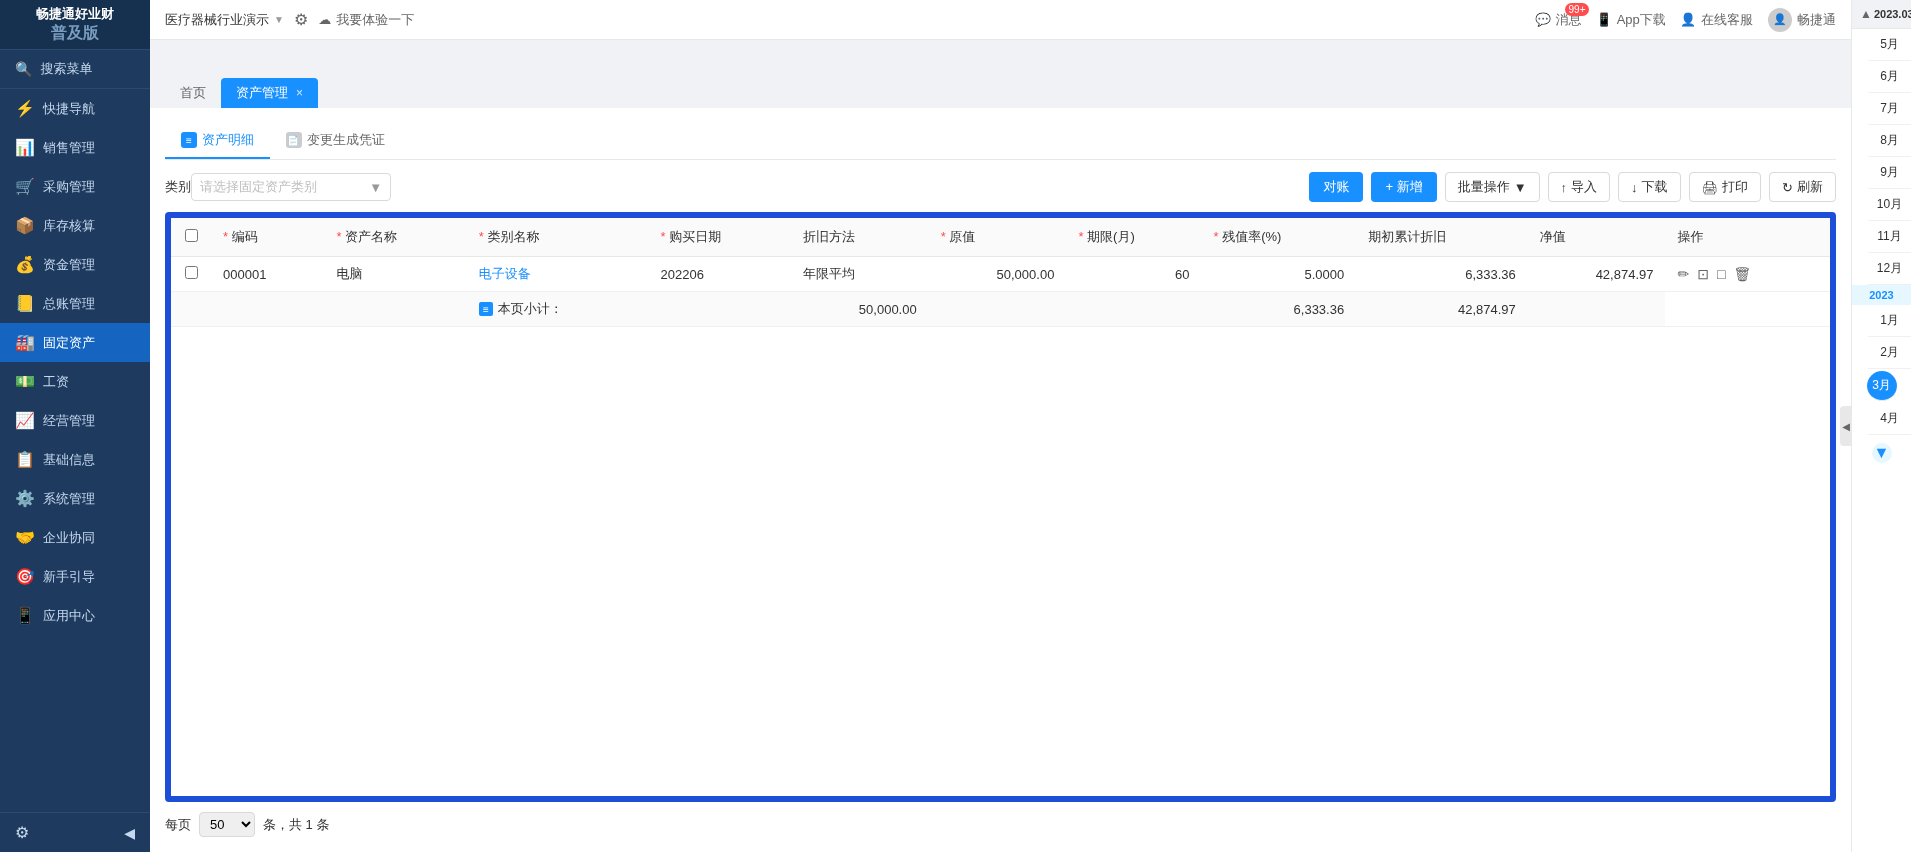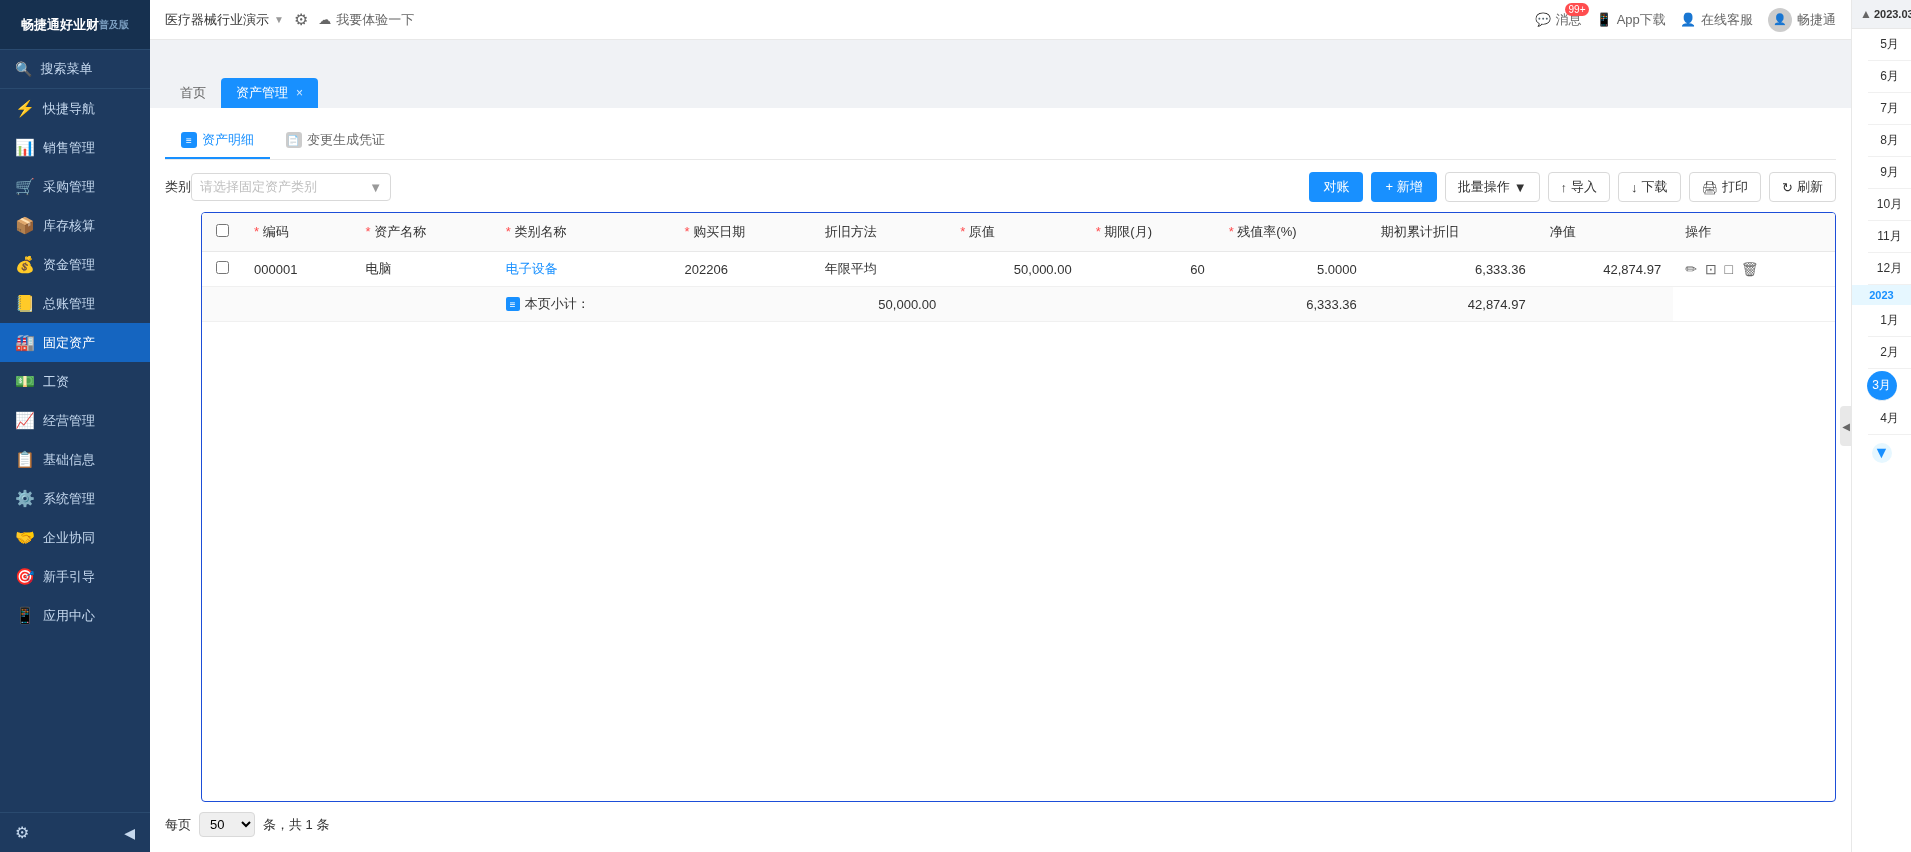--- a/index.html
+++ b/index.html
@@ -16,21 +16,21 @@
       flex-shrink: 0;
       position: relative;
     }
     .sidebar-logo {
       background: #16304f;
       padding: 8px 10px;
       color: #fff;
       font-size: 13px;
       font-weight: bold;
       display: flex;
-      flex-direction: row;
+      flex-direction: column;
       align-items: center;
       justify-content: center;
       height: 50px;
       border-bottom: 1px solid #2a4a6f;
     }
     .sidebar-scroll { flex: 1; overflow-y: auto; overflow-x: hidden; }
     .sidebar-scroll::-webkit-scrollbar { width: 4px; }
     .sidebar-scroll::-webkit-scrollbar-thumb { background: #2a4a6f; }
     .sidebar-item {
       display: flex;
@@ -292,23 +292,22 @@
       cursor: pointer;
       min-width: 200px;
     }
     .filter-select .placeholder { color: #bfbfbf; flex: 1; }
     .filter-select .arrow { color: #999; }
 
     
     .table-wrapper {
       flex: 1;
       overflow: auto;
-      border: 1px solid #1d4ed8;
+      border: 6px solid #1d4ed8;
       border-radius: 4px;
-      margin-left: 36px;
     }
     table {
       width: 100%;
       border-collapse: collapse;
       font-size: 13px;
     }
     thead tr {
       background: #fafafa;
     }
     thead th {
@@ -430,21 +429,21 @@
       color: #666;
     }
     .nav-arrow { cursor: pointer; color: #666; font-size: 12px; padding: 2px; }
   </style>
 </head>
 <body>
 
 <div class="sidebar">
   <div class="sidebar-logo">
     <div style="font-size:13px;color:#fff;font-weight:bold;">畅捷通好业财</div>
-    <div style="font-size:10px;color:#7a9dbf;">普及版</div>
+    <div style="font-size:16px;color:#7a9dbf;">普及版</div>
   </div>
   <div class="sidebar-search">
     <span style="font-size:14px;">🔍</span>
     <span>搜索菜单</span>
   </div>
   <div class="sidebar-item">
     <span class="icon">⚡</span>
     <span>快捷导航</span>
   </div>
   <div class="sidebar-scroll">

